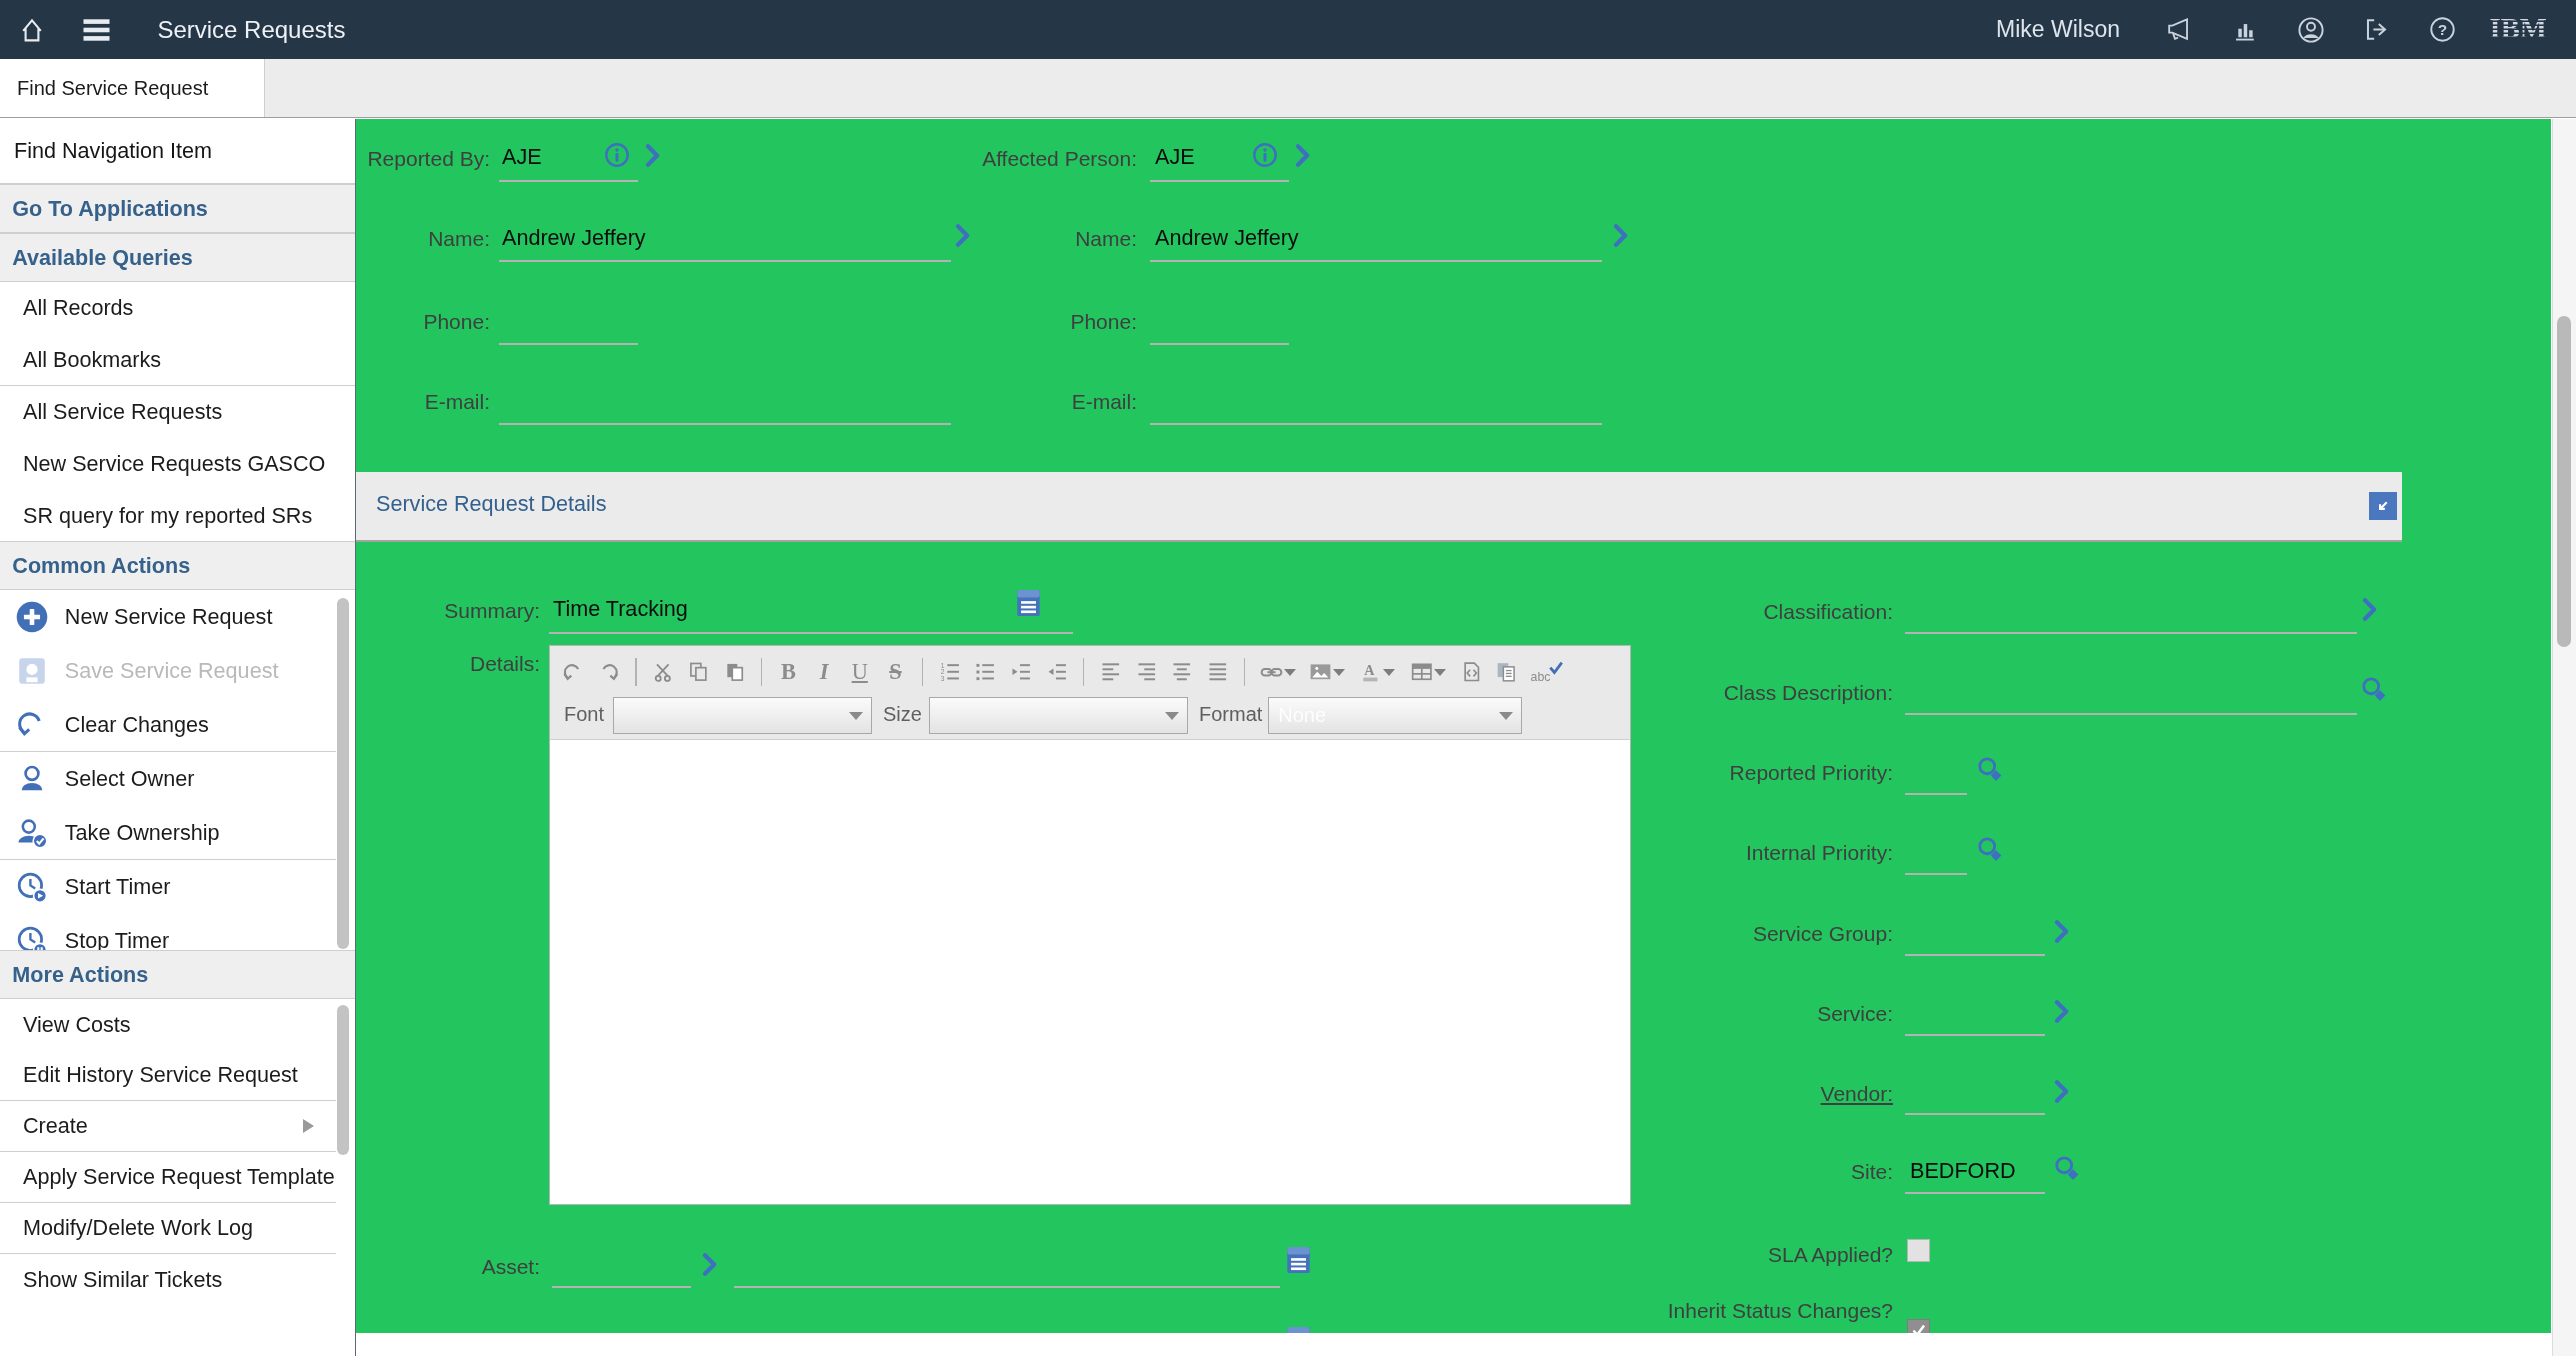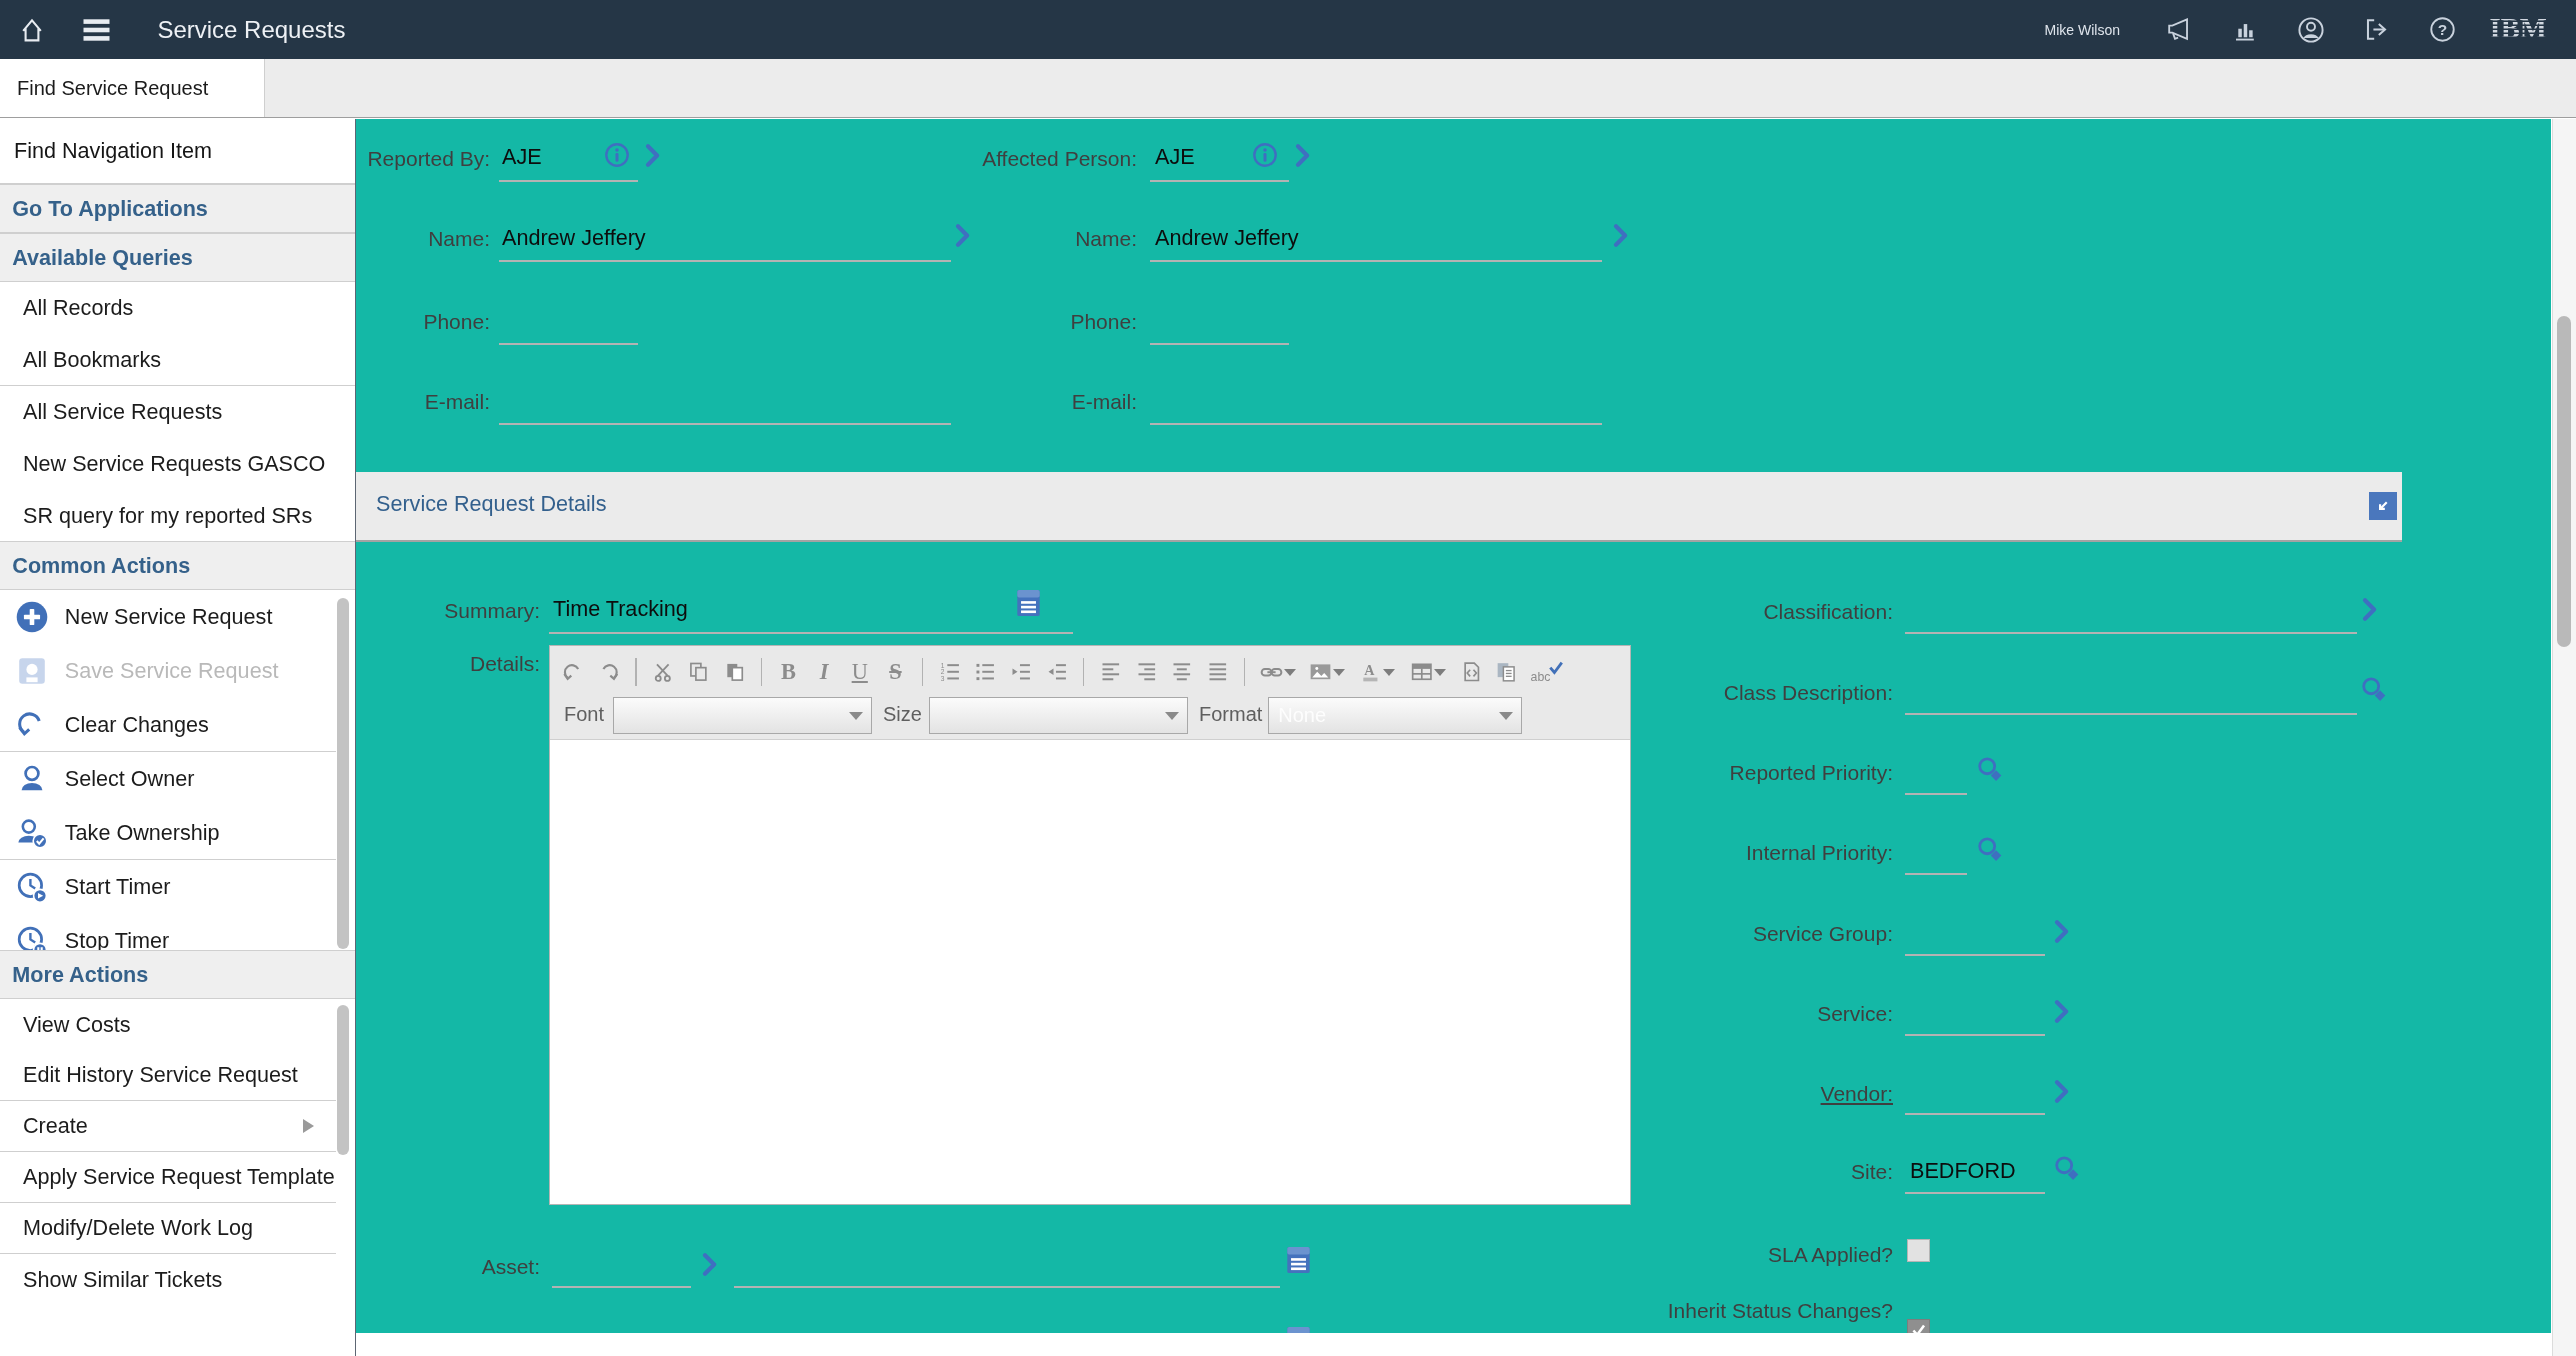--- a/index.html
+++ b/index.html
@@ -5,21 +5,21 @@
   html,body{margin:0;padding:0;background:#fff;}
   #app{position:relative;width:2576px;height:1357px;overflow:hidden;
        font-family:"Liberation Sans",sans-serif;background:#fff;}
 
   
   .topbar{position:absolute;left:0;top:0;width:2576px;height:59px;background:#253646;
           display:flex;align-items:center;}
   .topbar .title{color:#eef1f5;font-size:24px;margin-left:39px;}
   .tb-ic{display:flex;align-items:center;justify-content:center;width:43px;height:43px;}
   .topbar-right{position:absolute;right:23px;top:0;height:59px;display:flex;align-items:center;gap:23px;}
-  .user{color:#dfe5ec;font-size:14px;margin-right:14px;}
+  .user{color:#dfe5ec;font-size:23px;margin-right:14px;}
 
   
   .toolbar{position:absolute;left:0;top:59px;width:2576px;height:58px;background:#ececec;
            border-bottom:1.5px solid #9e9e9e;}
   .search-input{position:absolute;left:0;top:0;width:247px;height:58px;border:none;outline:none;
                 border-right:0.8px solid #cfcfcf;background:#fff;padding:0 0 0 17px;font-size:20px;
                 color:#1b1b1b;font-family:"Liberation Sans",sans-serif;}
   .tbtn{position:absolute;top:71px;width:34px;height:34px;display:flex;align-items:center;justify-content:center;}
   .tb-divider{position:absolute;left:388px;top:66px;width:1.5px;height:45px;background:#7b7b7b;}
 
@@ -39,21 +39,21 @@
   .sb-item.more{height:51px;}
   .sb-item .sb-icon{width:34px;height:34px;margin-left:15.4px;margin-right:15.4px;flex:0 0 auto;
                     display:flex;align-items:center;justify-content:center;}
   .sb-item.divided{border-bottom:1.5px solid #cfcfcf;}
   .sb-item.disabled{color:#b9b9b9;}
   .sb-thumb{position:absolute;width:12.3px;border-radius:7px;background:#c3c3c3;}
   .submenu-arrow{margin-left:auto;margin-right:21.6px;width:0;height:0;
                  border-left:11.6px solid #9a9a9a;border-top:7.7px solid transparent;border-bottom:7.7px solid transparent;}
 
   
-  .main{position:absolute;left:356px;top:119px;width:2195px;height:1214px;background:#14b8a6;overflow:hidden;}
+  .main{position:absolute;left:356px;top:119px;width:2195px;height:1214px;background:#22c55e;overflow:hidden;}
   .lbl{position:absolute;font-size:21px;color:#3f3f3f;text-align:right;line-height:31px;height:31px;}
   .val{position:absolute;font-size:21.6px;color:#0d0d0d;line-height:31px;height:31px;white-space:nowrap;}
   .uline{position:absolute;height:1.5px;background:#b3b3b3;}
   .icbox{position:absolute;display:flex;align-items:center;justify-content:center;}
 
   .band{position:absolute;left:0;top:353px;width:2046px;height:68px;background:#ebebeb;
         border-bottom:2.3px solid #a3a3a3;}
   .band .band-title{position:absolute;left:20px;top:18.5px;font-size:21.6px;color:#33608d;}
   .collapse-btn{position:absolute;left:2013px;top:20px;width:28px;height:28px;background:#4a77bd;
                 display:flex;align-items:center;justify-content:center;}

